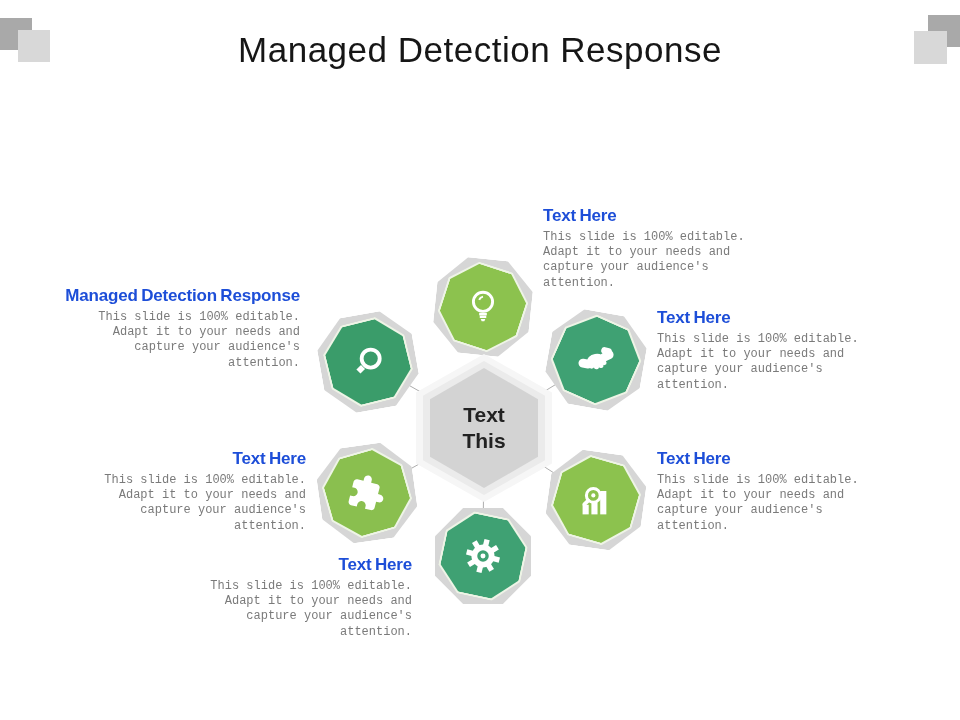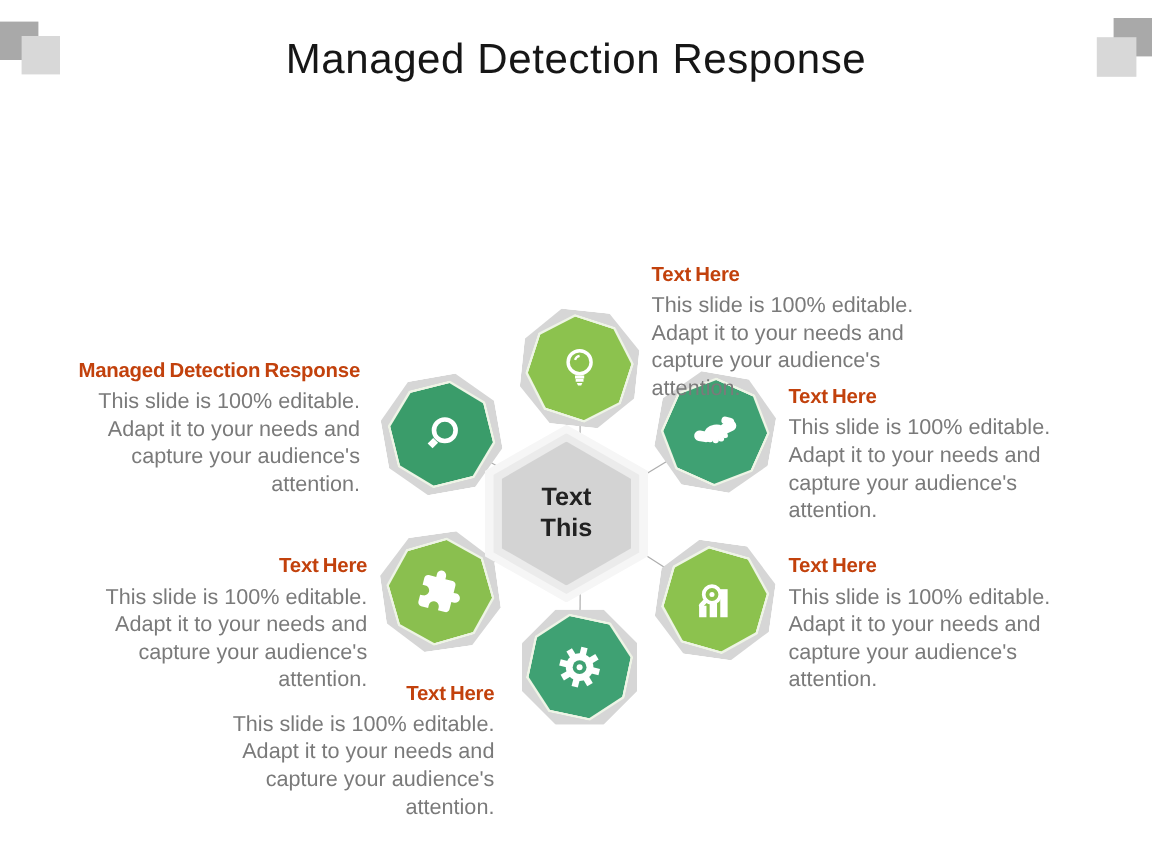--- a/index.html
+++ b/index.html
@@ -30,37 +30,37 @@
   .oct.mid{inset:6px; background:#eef4e6; transform:rotate(var(--ri));}
   .oct.inner{inset:8px; background:var(--c); transform:rotate(var(--ri));}
   .node svg.icon{position:absolute; left:50%; top:50%; width:46px; height:46px; transform:translate(-50%,-50%);}
   .n-top{left:435px; top:259px; --ro:6deg;  --ri:18deg;}
   .n-ur {left:548px; top:312px; --ro:10deg; --ri:24deg;}
   .n-lr {left:548px; top:452px; --ro:8deg;  --ri:16deg;}
   .n-bot{left:435px; top:508px; --ro:0deg;  --ri:12deg;}
   .n-ll {left:319px; top:445px; --ro:-8deg; --ri:-16deg;}
   .n-ul {left:320px; top:314px; --ro:-10deg;--ri:-14deg;}
   
-  .hex-wrap{position:absolute; left:404px; top:354px; width:136px; height:148px; z-index:2;}
+  .hex-wrap{position:absolute; left:416px; top:354px; width:136px; height:148px; z-index:2;}
   .hex{position:absolute; clip-path:polygon(50% 0%,100% 26%,100% 74%,50% 100%,0% 74%,0% 26%);}
   .hex.l1{inset:0; background:#f6f6f6;}
   .hex.l2{inset:7px; background:#ebebeb;}
   .hex.l3{inset:14px; background:#d3d3d3;}
   .hex-label{
     position:absolute; inset:0; display:flex; flex-direction:column;
     align-items:center; justify-content:center; z-index:3;
     font-size:21px; font-weight:700; color:#222222; line-height:1.25;
   }
   
   .tblock{position:absolute; width:240px; z-index:3;}
   .tblock h3{
-    margin:16px 0 3px 0; font-size:17px; font-weight:700; color:#c2410c;
+    margin:3px 0 3px 0; font-size:17px; font-weight:700; color:#1d4ed8;
     letter-spacing:-0.2px; word-spacing:-1px; line-height:1.22;
   }
-  .tblock p{margin:0; font-size:18px; color:#7a7a7a; line-height:1.28;}
+  .tblock p{margin:0; font-size:12px; color:#7a7a7a; line-height:1.28;font-family:Liberation Mono, monospace;}
   .t-top{left:543px; top:203px; text-align:left;}
   .t-ur {left:657px; top:305px; text-align:left;}
   .t-lr {left:657px; top:446px; text-align:left;}
   .t-ul {left:62px;  top:283px; width:238px; text-align:right;}
   .t-ll {left:68px;  top:446px; width:238px; text-align:right;}
   .t-bot{left:174px; top:552px; width:238px; text-align:right;}
 </style>
 </head>
 <body>
 

